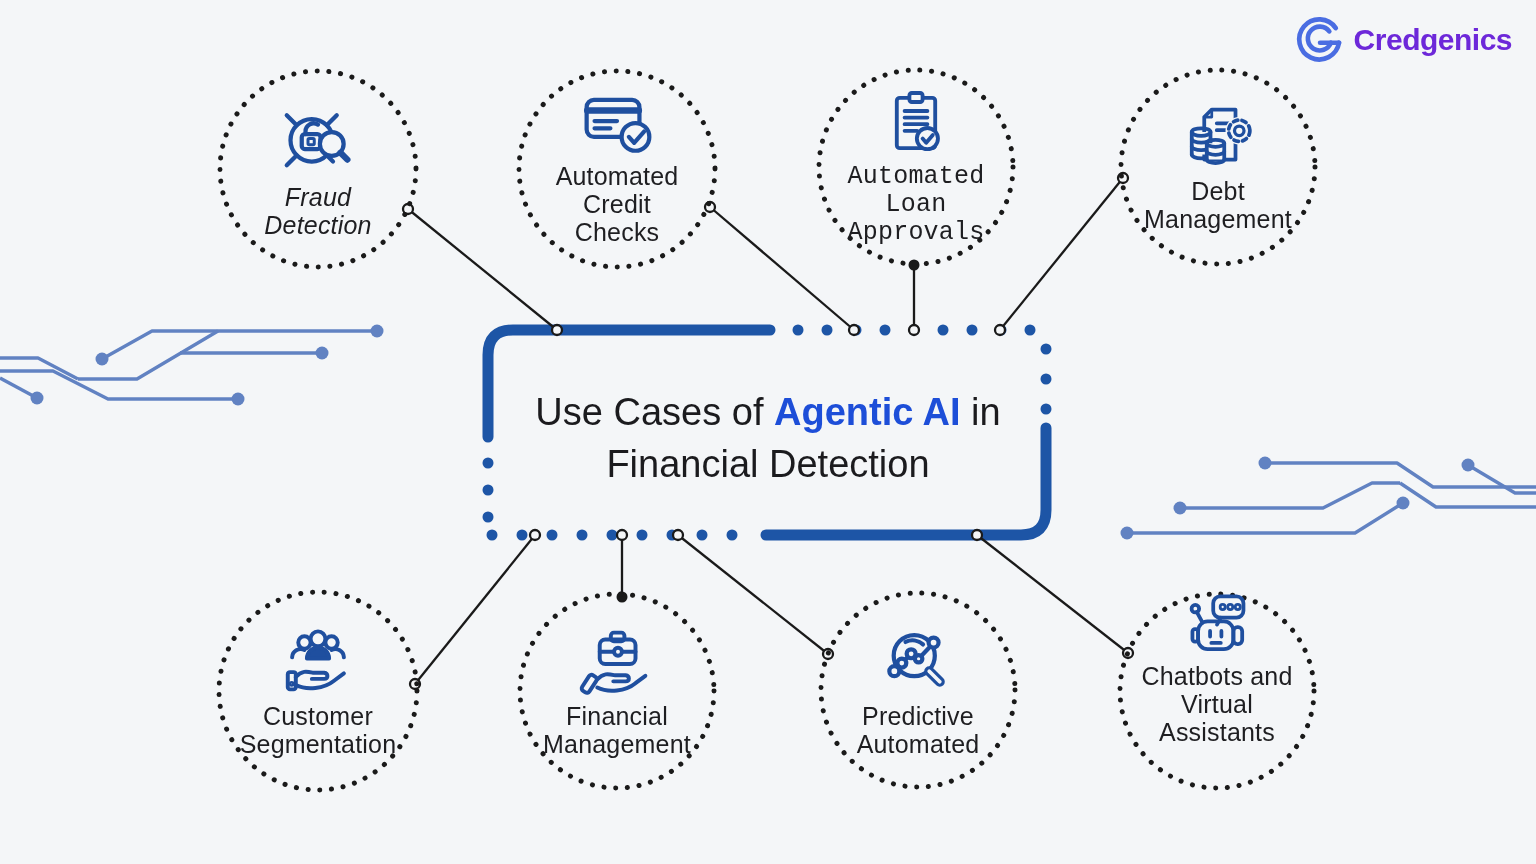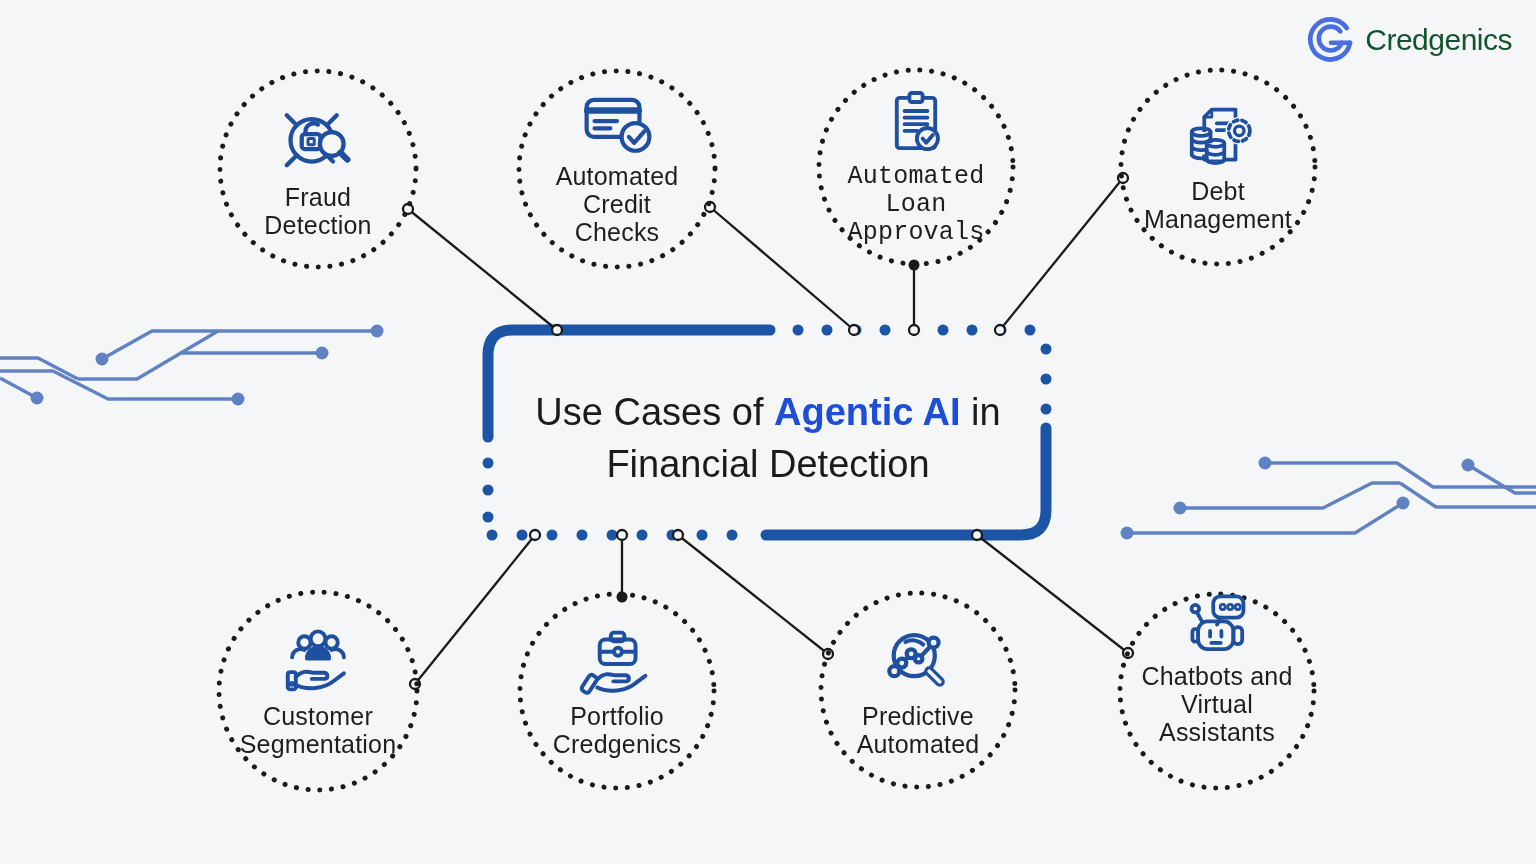--- a/index.html
+++ b/index.html
@@ -22,21 +22,21 @@
   .center-title{
     position:absolute;left:492px;top:383px;width:552px;height:110px;
     display:flex;flex-direction:column;align-items:center;justify-content:center;
     font-size:38px;line-height:52px;color:#1b1b1e;text-align:center;white-space:nowrap;
   }
   .center-title .hl{font-weight:bold;color:#1d4ed8;}
   .logo{
     position:absolute;right:24px;top:14px;display:flex;align-items:center;gap:9px;
   }
   .logo .wordmark{
-    font-size:30px;font-weight:normal;color:#14532d;letter-spacing:-.5px;
+    font-size:30px;font-weight:bold;color:#6d28d9;letter-spacing:-.5px;
   }
 </style>
 </head>
 <body>
 
 <div class="stage">
 
   <svg class="layer" viewBox="0 0 1536 864">
 
     <g stroke="#6182c2" stroke-width="3.4" fill="none" stroke-linejoin="round">
@@ -137,21 +137,21 @@
       <circle cx="617" cy="169" r="98"></circle>
       <circle cx="916" cy="167" r="97"></circle>
       <circle cx="1218" cy="167" r="97"></circle>
       <circle cx="318" cy="691" r="99"></circle>
       <circle cx="617" cy="691" r="97"></circle>
       <circle cx="918" cy="690" r="97"></circle>
       <circle cx="1217" cy="691" r="97"></circle>
     </g>
   </svg>
 
-  <div class="node" style="left:212px;top:63px;">
+  <div class="node" style="left:212px;top:63px;font-style:italic;">
     <svg class="icon" width="80" height="80" viewBox="0 0 64 64" fill="none" stroke="#1f4f9f" stroke-width="3.4" stroke-linecap="round" stroke-linejoin="round">
       <circle cx="27" cy="33" r="17"></circle>
       <path d="M7,13 L15,21 M47,13 L39,21 M7,53 L15,45"></path>
       <path d="M22,28 v-2 a6.5,6.5 0 0 1 10,-5.5"></path>
       <rect x="19" y="28" width="15" height="12" rx="2.5"></rect>
       <rect x="24" y="31.5" width="5" height="5" rx="1" stroke-width="2.4"></rect>
       <circle cx="43" cy="36" r="9.5" fill="#f4f6f8"></circle>
       <path d="M50,43 L55.5,48.5" stroke-width="5"></path>
       <path d="M39,45 L44,50"></path>
     </svg>
@@ -219,21 +219,21 @@
   <div class="node" style="left:511px;top:585px;">
     <svg class="icon" width="78" height="74" viewBox="0 0 62 60" fill="none" stroke="#1f4f9f" stroke-width="3.2" stroke-linecap="round" stroke-linejoin="round">
       <rect x="26" y="7" width="11" height="7" rx="2.5"></rect>
       <rect x="17" y="12.5" width="29" height="20" rx="4.5"></rect>
       <path d="M17,22.5 H28 M36,22.5 H46"></path>
       <circle cx="31.8" cy="22.5" r="3.2"></circle>
       <path d="M15,45 c5,-5.5 9,-4.5 14,-3.5 h9 c3.5,0.5 3.5,5 0,5 h-10"></path>
       <path d="M15,51.5 c9,4.5 23,3 31,-3.5 l8,-6"></path>
       <rect x="5" y="41" width="7" height="15" rx="2.4" transform="rotate(33 8.5 48.5)"></rect>
     </svg>
-    <div class="label" style="max-width:170px;">Portfolio Credgenics</div>
+    <div class="label" style="max-width:170px;">Financial Management</div>
   </div>
 
   <div class="node" style="left:812px;top:584px;">
     <svg class="icon" width="80" height="76" viewBox="0 0 64 61" fill="none" stroke="#1f4f9f" stroke-width="3.4" stroke-linecap="round" stroke-linejoin="round">
       <circle cx="29" cy="27" r="16.5"></circle>
       <path d="M41,39.5 l8.5,8.5" stroke-width="8"></path>
       <path d="M41,39.5 l8.5,8.5" stroke="#f4f6f8" stroke-width="3"></path>
       <path d="M22,16 a13,13 0 0 1 14,2"></path>
       <path d="M19,33 L26.5,25.5 L32.5,29.5 L43,18.5"></path>
       <circle cx="19" cy="33" r="3.6" fill="#f4f6f8"></circle>

